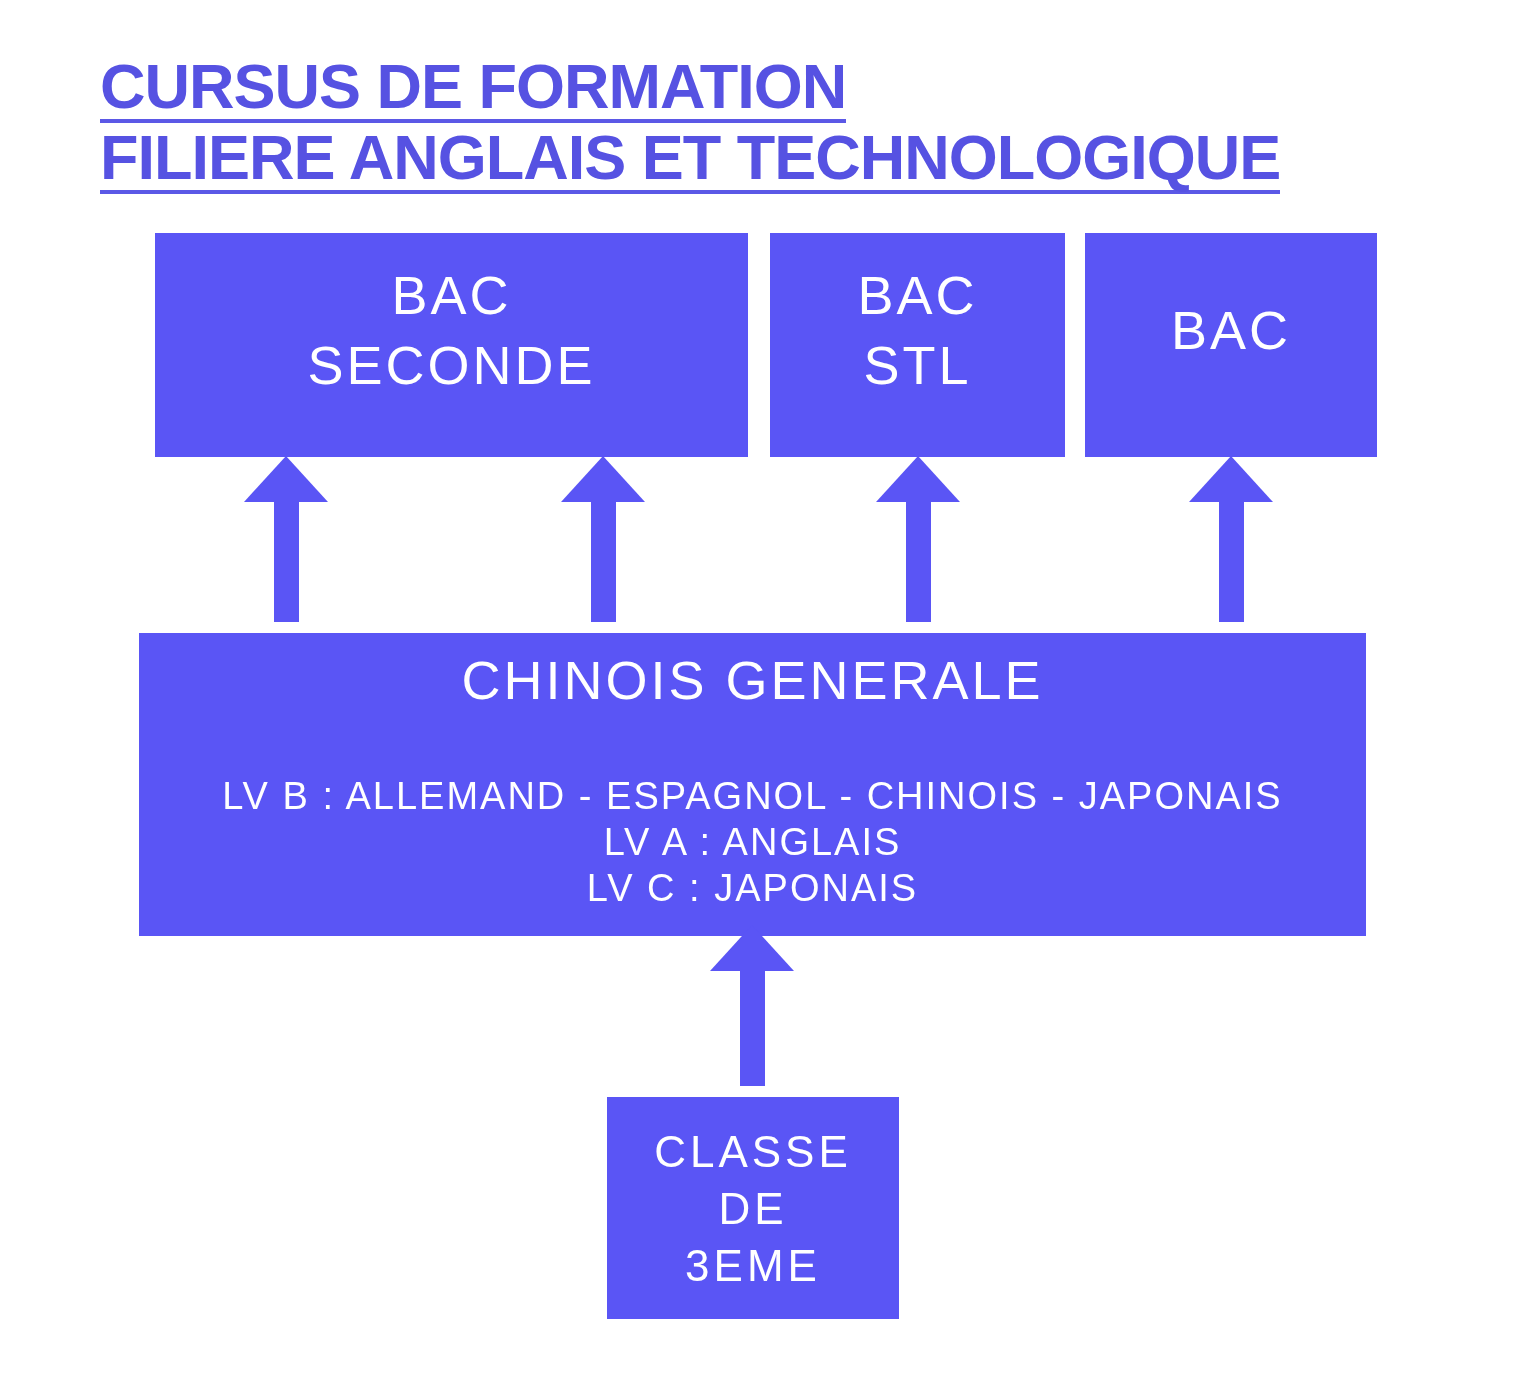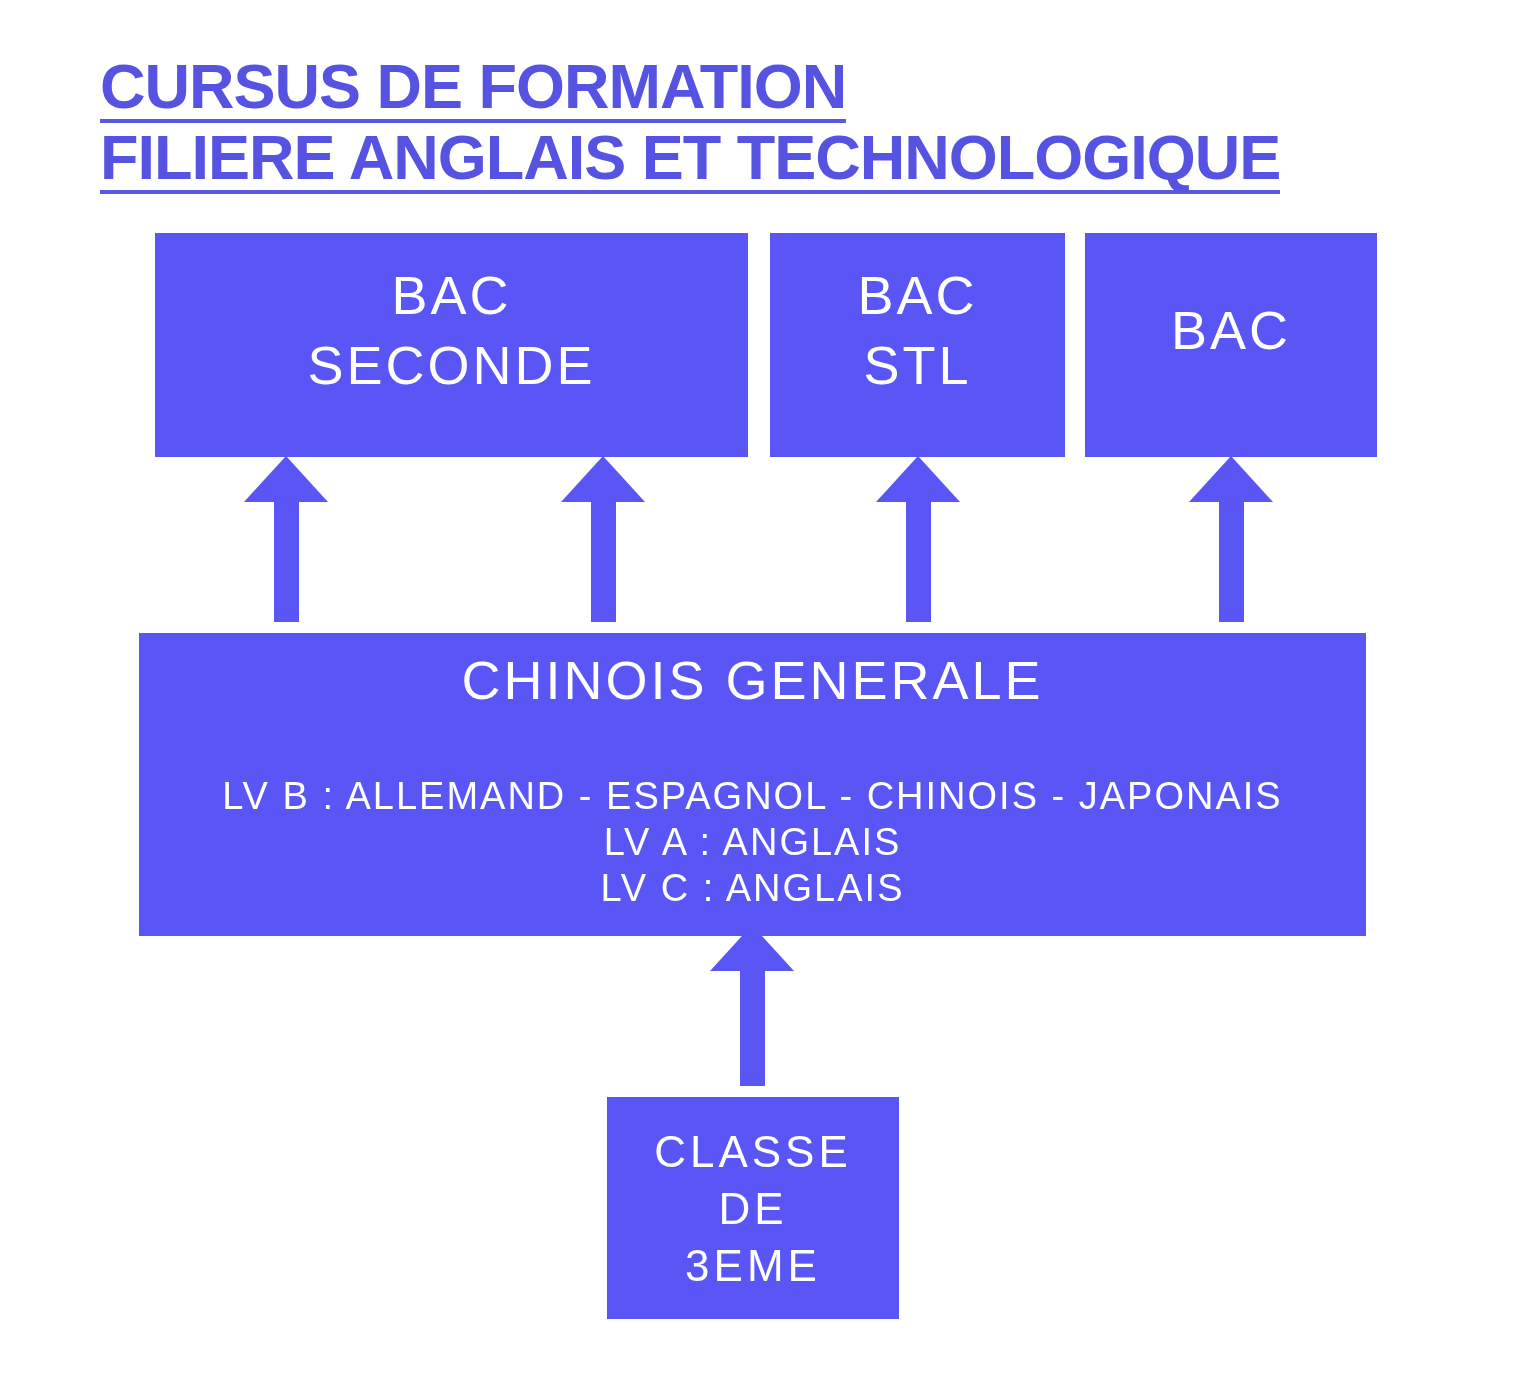--- a/index.html
+++ b/index.html
@@ -169,21 +169,21 @@
   <div class="arrow-up arrow-top arrow-4">
     <div class="head"></div>
     <div class="shaft"></div>
   </div>
 
   <div class="box box-seconde">
     <div class="seconde-title">CHINOIS GENERALE</div>
     <div class="seconde-langs">
       <div>LV B : ALLEMAND - ESPAGNOL - CHINOIS - JAPONAIS</div>
       <div>LV A : ANGLAIS</div>
-      <div>LV C : ANGLAIS</div>
+      <div>LV C : JAPONAIS</div>
     </div>
   </div>
 
   <div class="arrow-up arrow-bottom">
     <div class="head"></div>
     <div class="shaft"></div>
   </div>
 
   <div class="box box-classe">
     <div>CLASSE</div>

